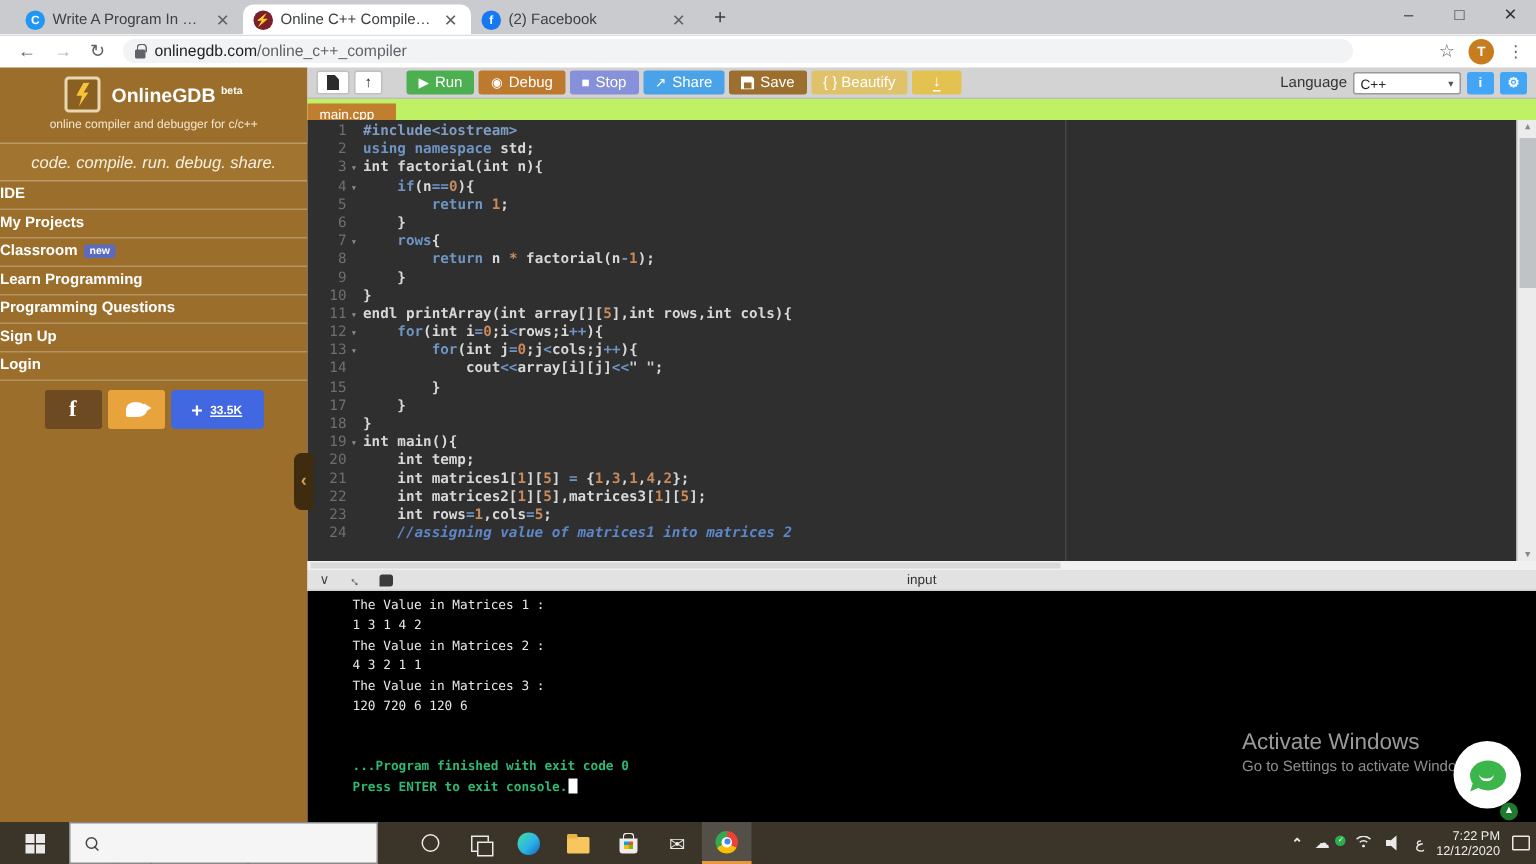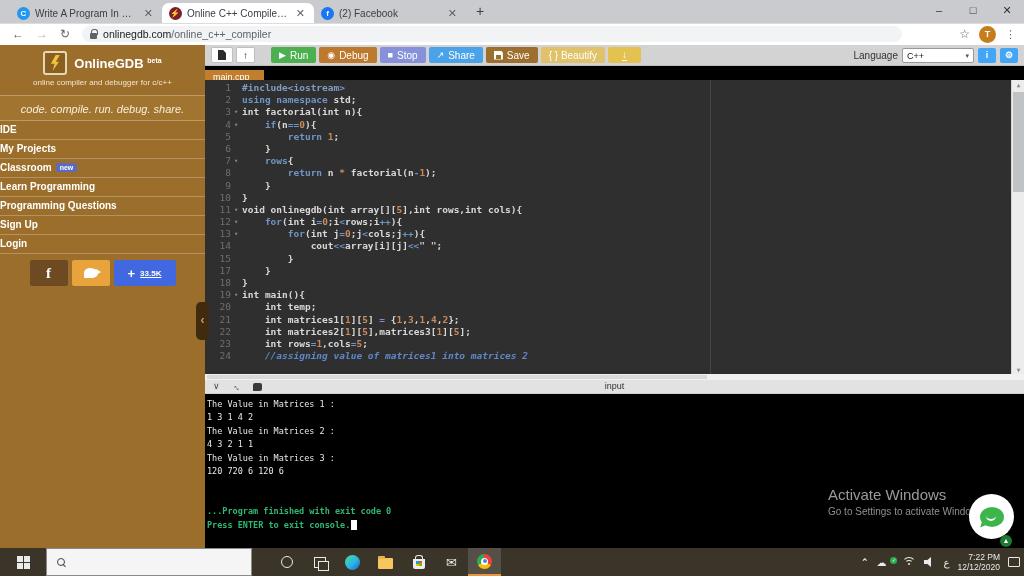--- a/index.html
+++ b/index.html
@@ -73,21 +73,21 @@
   .save-btn { background:#9c6f2e; }
   .beautify-btn { background:#dfc26a; }
   .dl-btn { background:#e3c252; color:#fff; padding:0 14px; }
   .floppy { position:relative; width:9px; height:9px; background:#fff; clip-path:polygon(0 0,78% 0,100% 22%,100% 100%,0 100%); }
   .floppy:before { content:""; position:absolute; left:2px; top:4px; width:5px; height:4px; background:#9c6f2e; }
   #lang-group { position:absolute; right:6px; top:0; height:21px; display:flex; align-items:center; gap:4px; }
   #lang-label { font-size:10px; color:#333; }
   #lang-select { width:72px; height:15px; background:#fff; border:1px solid #999; border-radius:2px; font-size:9px; color:#222; display:flex; align-items:center; justify-content:space-between; padding:0 4px; }
   .sq-blue { width:18px; height:15px; background:#42a5f5; border-radius:2px; color:#fff; font-size:9px; font-weight:bold; text-align:center; line-height:15px; }
 
-  #filetabs { position:absolute; left:0; top:21px; width:819px; height:14px; background:#000000; }
+  #filetabs { position:absolute; left:0; top:21px; width:819px; height:14px; background:#bef264; }
   #file-tab-main { display:inline-block; height:14px; background:#c07e2e; color:#fff; font-size:9px; line-height:14px; padding:0 14px 0 8px; }
 
   #editor { position:absolute; left:0; top:35px; width:819px; height:294px; background:#2f2f2f; font-family:"DejaVu Sans Mono",monospace; font-size:9.5px; font-weight:bold; }
   #ruler { position:absolute; left:505px; top:0; width:1px; height:294px; background:#454545; }
   #codewrap { position:absolute; left:0; top:2px; }
   .crow { display:flex; height:12.2px; line-height:12.2px; white-space:pre; }
   .lnum { width:26px; text-align:right; color:#6f6f6f; font-weight:normal; flex:0 0 26px; }
   .fold { width:10px; color:#8a8a8a; font-size:7px; text-align:center; flex:0 0 10px; }
   .ctext { padding-left:1px; }
   .tk-pl { color:#d8d8d8; }
@@ -104,21 +104,21 @@
   #hthumb { position:absolute; left:2px; top:1px; width:500px; height:4px; background:#d9d9d9; }
 
   #console-header { position:absolute; left:0; top:335px; width:819px; height:14px; background:#e2e2e2; border-bottom:1px solid #cfcfcf; }
   .chic { position:absolute; top:1px; font-size:9px; color:#444; }
   #ch-caret { left:8px; }
   #ch-resize { left:28px; transform:rotate(45deg); top:2px; }
   #ch-run { position:absolute; left:48px; top:3px; width:9px; height:8px; background:#3a3a3a; border-radius:2px 2px 2px 0; }
   #input-label { position:absolute; left:0; width:819px; text-align:center; top:1px; font-size:9px; color:#333; }
 
   #console { position:absolute; left:0; top:349px; width:819px; height:154px; background:#000; font-family:"DejaVu Sans Mono",monospace; font-size:8.5px; color:#e8e8e8; padding:4px 2px 0 2px; }
-  .con-line { height:13.4px; line-height:13.4px; white-space:pre; }
+  .con-line { height:13.4px; line-height:13.4px; white-space:pre;margin-left:28px; }
   .con-line.st { color:#2fb872; font-weight:bold; }
   .cursor { display:inline-block; width:6px; height:10px; background:#fff; vertical-align:-2px; margin-left:1px; }
 
   
   #watermark { position:absolute; left:828px; top:486px; z-index:6; color:#9a9a9a; }
   #wm1 { font-size:15px; font-weight:normal; }
   #wm2 { font-size:10px; color:#8f8f8f; margin-top:3px; }
   #chat-widget { position:absolute; left:969px; top:494px; width:45px; height:45px; border-radius:50%; background:#fff; box-shadow:0 1px 4px rgba(0,0,0,.4); z-index:7; display:flex; align-items:center; justify-content:center; }
   .chat-balloon { position:relative; width:24px; height:20px; background:#3cb54a; border-radius:50% 50% 50% 50%; }
   .chat-balloon:before { content:""; position:absolute; left:1px; bottom:-2px; border-top:7px solid #3cb54a; border-right:8px solid transparent; transform:rotate(18deg); }
@@ -308,21 +308,21 @@
           <div class="crow"><span class="lnum">1</span><span class="fold"></span><span class="ctext"><span class="tk-pp">#include&lt;iostream&gt;</span></span></div>
           <div class="crow"><span class="lnum">2</span><span class="fold"></span><span class="ctext"><span class="tk-kw">using namespace </span><span class="tk-pl">std;</span></span></div>
           <div class="crow"><span class="lnum">3</span><span class="fold">▾</span><span class="ctext"><span class="tk-pl">int factorial(int n){</span></span></div>
           <div class="crow"><span class="lnum">4</span><span class="fold">▾</span><span class="ctext"><span class="tk-pl">    </span><span class="tk-kw">if</span><span class="tk-pl">(n</span><span class="tk-op">==</span><span class="tk-num">0</span><span class="tk-pl">){</span></span></div>
           <div class="crow"><span class="lnum">5</span><span class="fold"></span><span class="ctext"><span class="tk-pl">        </span><span class="tk-kw">return</span><span class="tk-pl"> </span><span class="tk-num">1</span><span class="tk-pl">;</span></span></div>
           <div class="crow"><span class="lnum">6</span><span class="fold"></span><span class="ctext"><span class="tk-pl">    }</span></span></div>
           <div class="crow"><span class="lnum">7</span><span class="fold">▾</span><span class="ctext"><span class="tk-pl">    </span><span class="tk-kw">rows</span><span class="tk-pl">{</span></span></div>
           <div class="crow"><span class="lnum">8</span><span class="fold"></span><span class="ctext"><span class="tk-pl">        </span><span class="tk-kw">return</span><span class="tk-pl"> n </span><span class="tk-num">*</span><span class="tk-pl"> factorial(n</span><span class="tk-op">-</span><span class="tk-num">1</span><span class="tk-pl">);</span></span></div>
           <div class="crow"><span class="lnum">9</span><span class="fold"></span><span class="ctext"><span class="tk-pl">    }</span></span></div>
           <div class="crow"><span class="lnum">10</span><span class="fold"></span><span class="ctext"><span class="tk-pl">}</span></span></div>
-          <div class="crow"><span class="lnum">11</span><span class="fold">▾</span><span class="ctext"><span class="tk-pl">void onlinegdb(int array[][</span><span class="tk-num">5</span><span class="tk-pl">],int rows,int cols){</span></span></div>
+          <div class="crow"><span class="lnum">11</span><span class="fold">▾</span><span class="ctext"><span class="tk-pl">endl printArray(int array[][</span><span class="tk-num">5</span><span class="tk-pl">],int rows,int cols){</span></span></div>
           <div class="crow"><span class="lnum">12</span><span class="fold">▾</span><span class="ctext"><span class="tk-pl">    </span><span class="tk-kw">for</span><span class="tk-pl">(int i</span><span class="tk-op">=</span><span class="tk-num">0</span><span class="tk-pl">;i</span><span class="tk-op">&lt;</span><span class="tk-pl">rows;i</span><span class="tk-op">++</span><span class="tk-pl">){</span></span></div>
           <div class="crow"><span class="lnum">13</span><span class="fold">▾</span><span class="ctext"><span class="tk-pl">        </span><span class="tk-kw">for</span><span class="tk-pl">(int j</span><span class="tk-op">=</span><span class="tk-num">0</span><span class="tk-pl">;j</span><span class="tk-op">&lt;</span><span class="tk-pl">cols;j</span><span class="tk-op">++</span><span class="tk-pl">){</span></span></div>
           <div class="crow"><span class="lnum">14</span><span class="fold"></span><span class="ctext"><span class="tk-pl">            cout</span><span class="tk-op">&lt;&lt;</span><span class="tk-pl">array[i][j]</span><span class="tk-op">&lt;&lt;</span><span class="tk-str">" "</span><span class="tk-pl">;</span></span></div>
           <div class="crow"><span class="lnum">15</span><span class="fold"></span><span class="ctext"><span class="tk-pl">        }</span></span></div>
           <div class="crow"><span class="lnum">17</span><span class="fold"></span><span class="ctext"><span class="tk-pl">    }</span></span></div>
           <div class="crow"><span class="lnum">18</span><span class="fold"></span><span class="ctext"><span class="tk-pl">}</span></span></div>
           <div class="crow"><span class="lnum">19</span><span class="fold">▾</span><span class="ctext"><span class="tk-pl">int main(){</span></span></div>
           <div class="crow"><span class="lnum">20</span><span class="fold"></span><span class="ctext"><span class="tk-pl">    int temp;</span></span></div>
           <div class="crow"><span class="lnum">21</span><span class="fold"></span><span class="ctext"><span class="tk-pl">    int matrices1[</span><span class="tk-num">1</span><span class="tk-pl">][</span><span class="tk-num">5</span><span class="tk-pl">] </span><span class="tk-op">=</span><span class="tk-pl"> {</span><span class="tk-num">1</span><span class="tk-pl">,</span><span class="tk-num">3</span><span class="tk-pl">,</span><span class="tk-num">1</span><span class="tk-pl">,</span><span class="tk-num">4</span><span class="tk-pl">,</span><span class="tk-num">2</span><span class="tk-pl">};</span></span></div>
           <div class="crow"><span class="lnum">22</span><span class="fold"></span><span class="ctext"><span class="tk-pl">    int matrices2[</span><span class="tk-num">1</span><span class="tk-pl">][</span><span class="tk-num">5</span><span class="tk-pl">],matrices3[</span><span class="tk-num">1</span><span class="tk-pl">][</span><span class="tk-num">5</span><span class="tk-pl">];</span></span></div>

